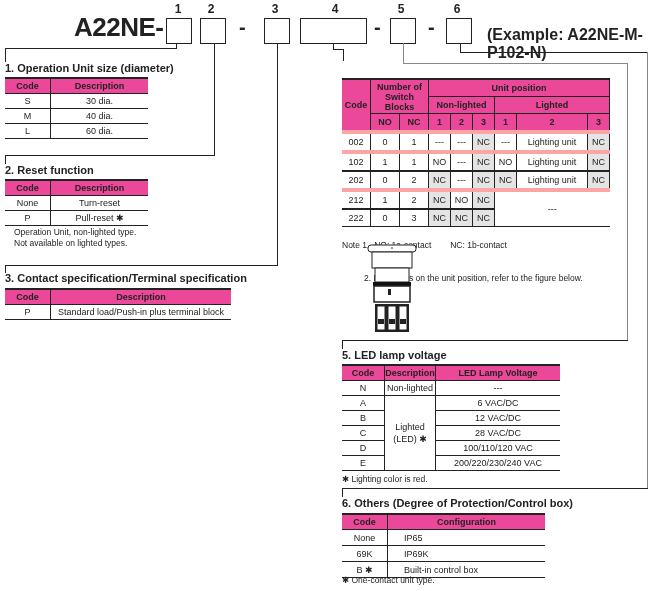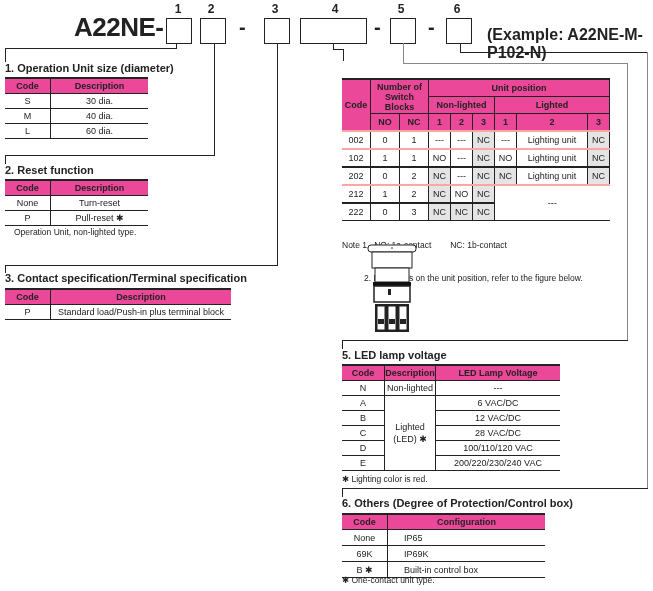--- a/index.html
+++ b/index.html
@@ -18,21 +18,21 @@
   td, th { padding:0; text-align:center; height:14px; }
   th { background:#ec4899; font-weight:bold; }
   .t-simple { border-top:2px solid #222; border-bottom:1px solid #222; }
   .t-simple th { border-bottom:1px solid #222; }
   .t-simple td { border-top:1px solid #222; }
   .t-simple td.c, .t-simple th.c { border-right:1px solid #222; }
   .note { font-size:8.5px; line-height:11px; }
   .t4 { border-top:2px solid #222; border-bottom:1px solid #222; font-size:9px; }
   .t4 th, .t4 td { border:1px solid #222; border-top:none; border-bottom:none; }
   .t4 tr.hb th { border-bottom:1px solid #222; }
-  .t4 td { border-top:2px solid #fca5a5; height:16px; }
+  .t4 td { border-top:4px solid #fca5a5; height:16px; }
   .t4 td.g { background:#e4e4e4; }
   .t4 tr.thick td { border-top:2px solid #222; }
   .t4 .nl { border-left:none; }
   .t5 { border-top:2px solid #222; border-bottom:1px solid #222; font-size:9px; }
   .t5 th { border-bottom:1px solid #222; }
   .t5 td { border-top:1px solid #222; height:14px; }
   .t5 .c { border-right:1px solid #222; }
   .t6 { border-top:2px solid #222; border-bottom:1px solid #222; font-size:9px; }
   .t6 th { border-bottom:1px solid #222; }
   .t6 td { border-top:1px solid #222; height:15px; }
@@ -124,20 +124,21 @@
         <td>Turn-reset</td>
       </tr>
   <tr>
         <td class="c">P</td>
         <td>Pull-reset ✱</td>
       </tr>
 </tbody>
   </table>
 <div class="abs note" style="left:5px;top:227px">
   <div style="padding-left:9px">Operation Unit, non-lighted type.</div>
+  <div style="padding-left:9px">Not available on lighted types.</div>
 </div>
 
 <div class="abs sec-title" style="left:5px;top:272px">3. Contact specification/Terminal specification</div>
 <table class="abs t-simple" style="left:5px;top:288px;width:226px">
   <tbody>
       <tr>
         <th class="c" style="width:45px">Code</th>
         <th>Description</th>
       </tr>
   <tr>

